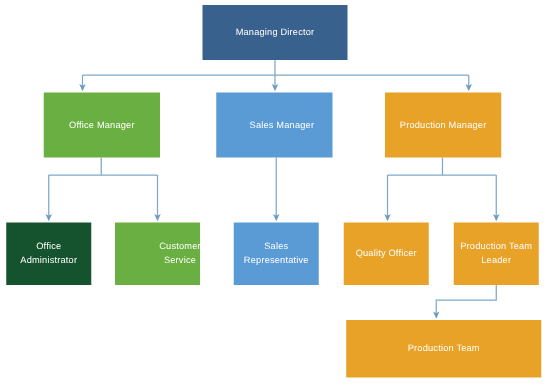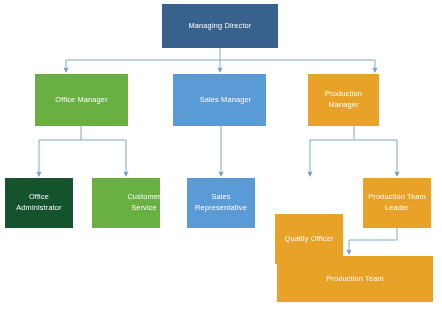--- a/index.html
+++ b/index.html
@@ -81,35 +81,35 @@
 
   <div class="node" style="left: 162px; top: 4px; width: 116px; height: 44px; background: rgb(57, 97, 142); color: rgb(255, 255, 255);">
     <span class="node-label">Managing Director</span>
   </div>
   <div class="node" style="left: 35px; top: 74px; width: 93px; height: 52px; background: rgb(106, 175, 66); color: rgb(255, 255, 255);">
     <span class="node-label">Office Manager</span>
   </div>
   <div class="node" style="left: 173px; top: 74px; width: 93px; height: 52px; background: rgb(91, 155, 213); color: rgb(255, 255, 255); padding-left: 16px;">
     <span class="node-label">Sales Manager</span>
   </div>
-  <div class="node" style="left: 308px; top: 74px; width: 71px; height: 52px; background: rgb(232, 162, 39); color: rgb(255, 255, 255);">
+  <div class="node" style="left: 308px; top: 74px; width: 93px; height: 52px; background: rgb(232, 162, 39); color: rgb(255, 255, 255);">
     <span class="node-label">Production Manager</span>
   </div>
   <div class="node" style="left: 5px; top: 178px; width: 68px; height: 50px; background: #14532d; color: rgb(255, 255, 255);">
     <span class="node-label">Office
 Administrator</span>
   </div>
   <div class="node" style="left: 92px; top: 178px; width: 68px; height: 50px; background: rgb(106, 175, 66); color: rgb(255, 255, 255); padding-left: 40px;">
     <span class="node-label">Customer Service</span>
   </div>
   <div class="node" style="left: 187px; top: 178px; width: 68px; height: 50px; background: rgb(91, 155, 213); color: rgb(255, 255, 255);">
     <span class="node-label">Sales
 Representative</span>
   </div>
-  <div class="node" style="left: 275px; top: 178px; width: 68px; height: 50px; background: rgb(232, 162, 39); color: rgb(255, 255, 255); margin-top: 36px;">
+  <div class="node" style="left: 275px; top: 178px; width: 68px; height: 50px; background: rgb(232, 162, 39); color: rgb(255, 255, 255);">
     <span class="node-label">Quality Officer</span>
   </div>
   <div class="node" style="left: 363px; top: 178px; width: 68px; height: 50px; background: rgb(232, 162, 39); color: rgb(255, 255, 255);">
     <span class="node-label">Production Team
 Leader</span>
   </div>
   <div class="node" style="left: 277px; top: 256px; width: 156px; height: 46px; background: rgb(232, 162, 39); color: rgb(255, 255, 255);">
     <span class="node-label">Production Team</span>
   </div>
 

